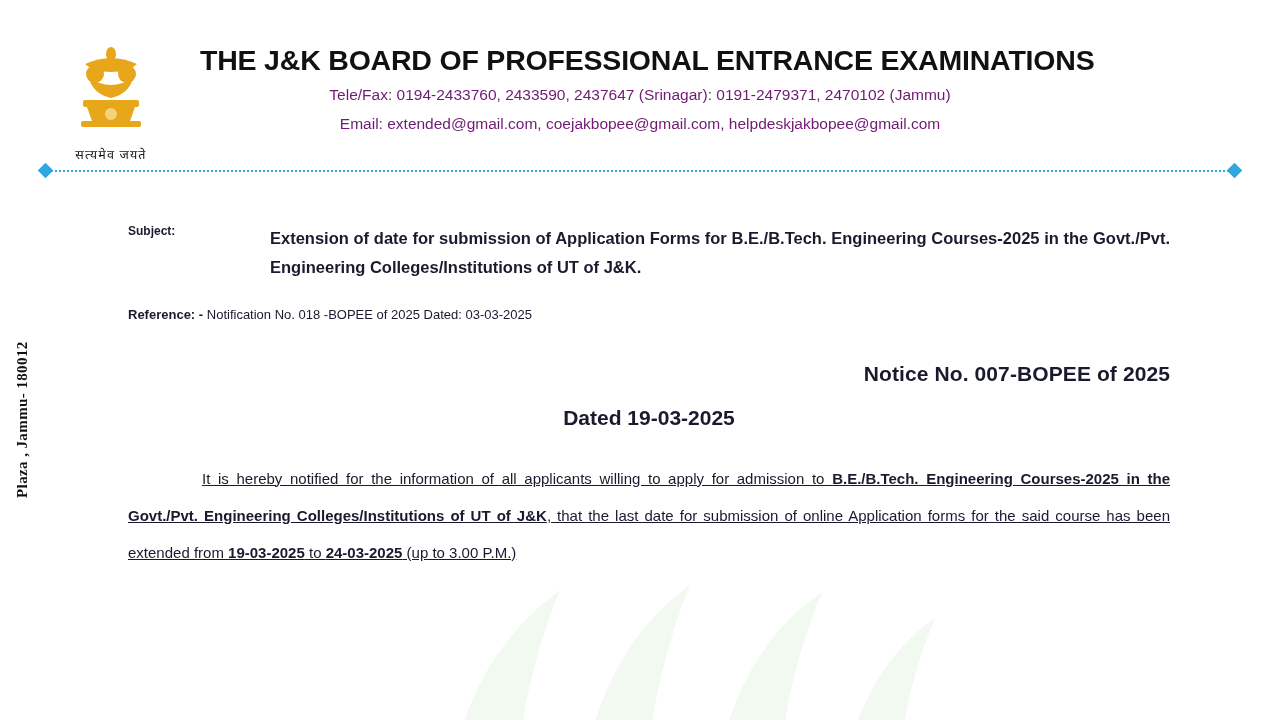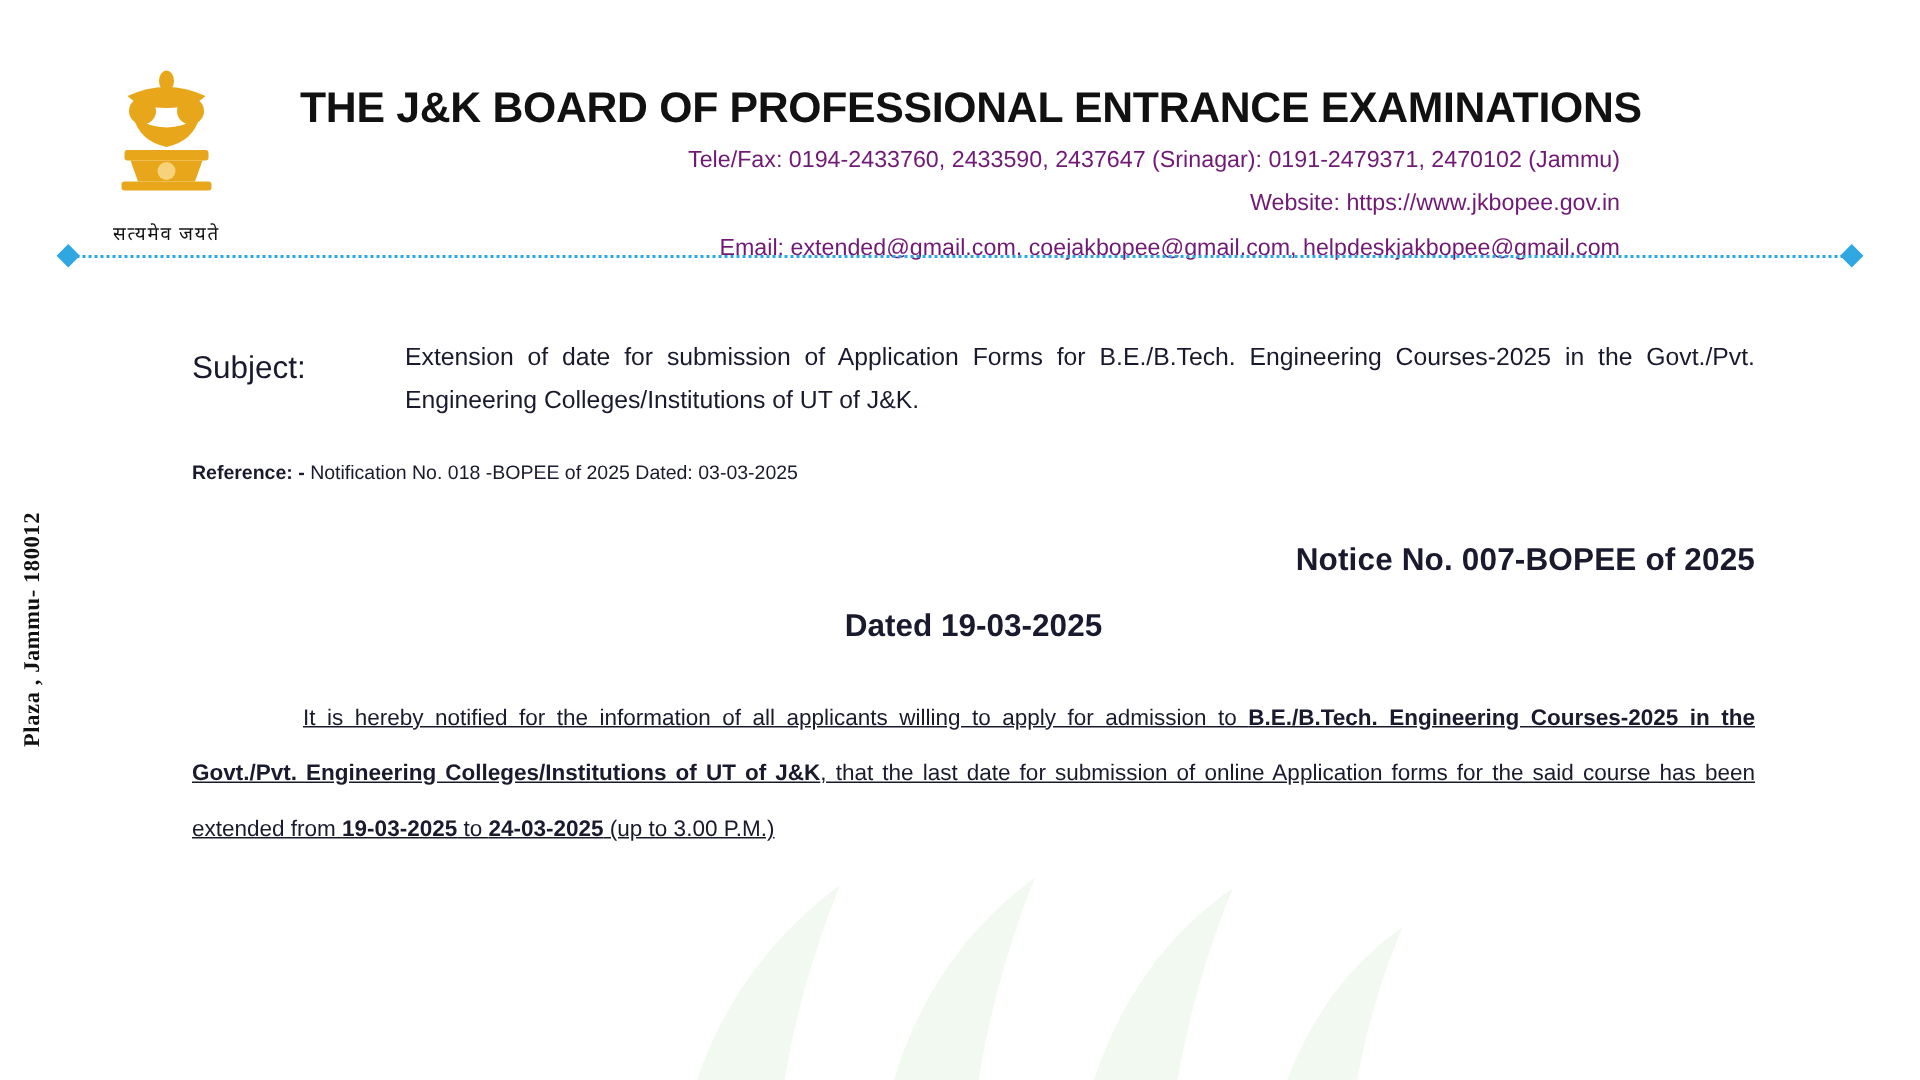--- a/index.html
+++ b/index.html
@@ -77,22 +77,22 @@
   }
   .emblem-right {
     position: absolute;
     right: 28px;
     top: 48px;
     width: 126px;
     height: 104px;
   }
 
   .header-center {
-    margin: 12px 200px 0 200px;
-    text-align: right;
+    margin: 0 200px 0 200px;
+    text-align: center;
   }
   .org-title {
     font-size: 28.5px;
     font-weight: bold;
     letter-spacing: -0.2px;
     color: #111;
     white-space: nowrap;
   }
   .org-line {
     font-size: 15.5px;
@@ -130,28 +130,27 @@
   .body-area {
     margin: 0 110px 0 128px;
     padding-top: 46px;
   }
 
   .subject-row {
     display: flex;
     align-items: flex-start;
   }
   .subject-label {
-    font-weight: normal;
-    font-size: 21px;
+    font-weight: bold;
+    font-size: 12px;
     width: 142px;
     flex: none;
-    margin-top: 10px;
   }
   .subject-text {
-    font-weight: normal;
+    font-weight: bold;
     font-size: 16.5px;
     line-height: 1.78;
     text-align: justify;
     text-justify: inter-word;
     flex: 1;
   }
 
   .reference-row {
     margin-top: 22px;
     font-size: 13px;
@@ -224,21 +223,20 @@
           <rect x="26" y="77" width="60" height="6" rx="2"></rect>
           <circle cx="56" cy="70" r="6" fill="#f6d37a"></circle>
         </g>
       </svg>
       <div class="motto">सत्यमेव  जयते</div>
     </div>
 
     <div class="header-center">
       <div class="org-title">THE J&amp;K BOARD OF PROFESSIONAL ENTRANCE EXAMINATIONS</div>
       <div class="org-line">Tele/Fax: 0194-2433760, 2433590, 2437647 (Srinagar):  0191-2479371, 2470102 (Jammu)</div>
-      <div class="org-line">Website: https://www.jkbopee.gov.in</div>
       <div class="org-line">Email: extended@gmail.com, coejakbopee@gmail.com, helpdeskjakbopee@gmail.com</div>
     </div>
 
   </div>
 
   <div class="divider-wrap">
     <span class="diamond left"></span>
     <span class="divider-line"></span>
     <span class="diamond right"></span>
   </div>

